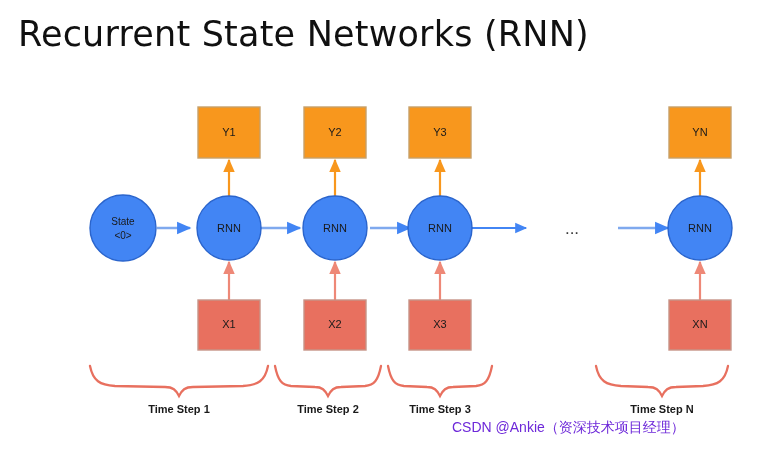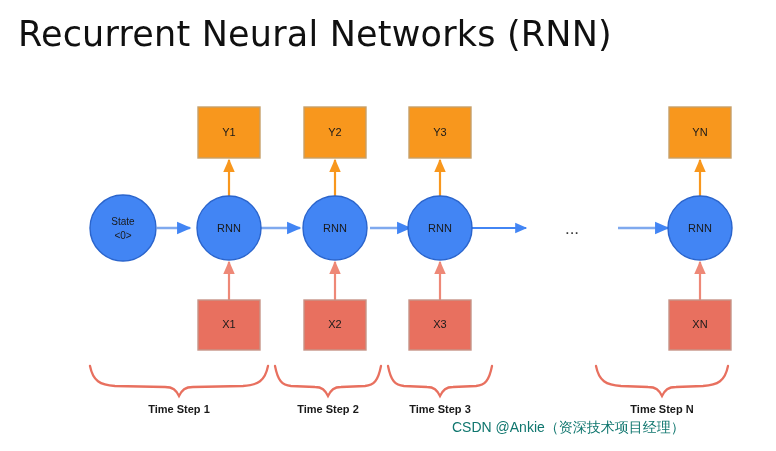--- a/index.html
+++ b/index.html
@@ -66,31 +66,31 @@
     font-family: "Liberation Sans", sans-serif;
     font-size: 17px;
     fill: #3a3a3a;
     text-anchor: middle;
   }
   #watermark {
     position: absolute;
     left: 452px;
     top: 419px;
     font-size: 14px;
-    color: #0f766e;
+    color: #6d28d9;
     white-space: nowrap;
     font-family: "Liberation Sans", sans-serif;
   }
 </style>
 </head>
 <body>
 
 <div id="slide">
 
-  <div id="title">Recurrent Neural Networks (RNN)</div>
+  <div id="title">Recurrent State Networks (RNN)</div>
 
   <svg id="diagram" width="776" height="451" viewBox="0 0 776 451" xmlns="http://www.w3.org/2000/svg">
 
     <defs>
       <marker id="arrow-blue" markerWidth="7" markerHeight="7" refX="5.4" refY="3" orient="auto">
         <path d="M0,0.4 L6,3 L0,5.6 z" fill="#4285F4"></path>
       </marker>
       <marker id="arrow-orange" markerWidth="7" markerHeight="7" refX="5.4" refY="3" orient="auto">
         <path d="M0,0.4 L6,3 L0,5.6 z" fill="#F8971D"></path>
       </marker>

